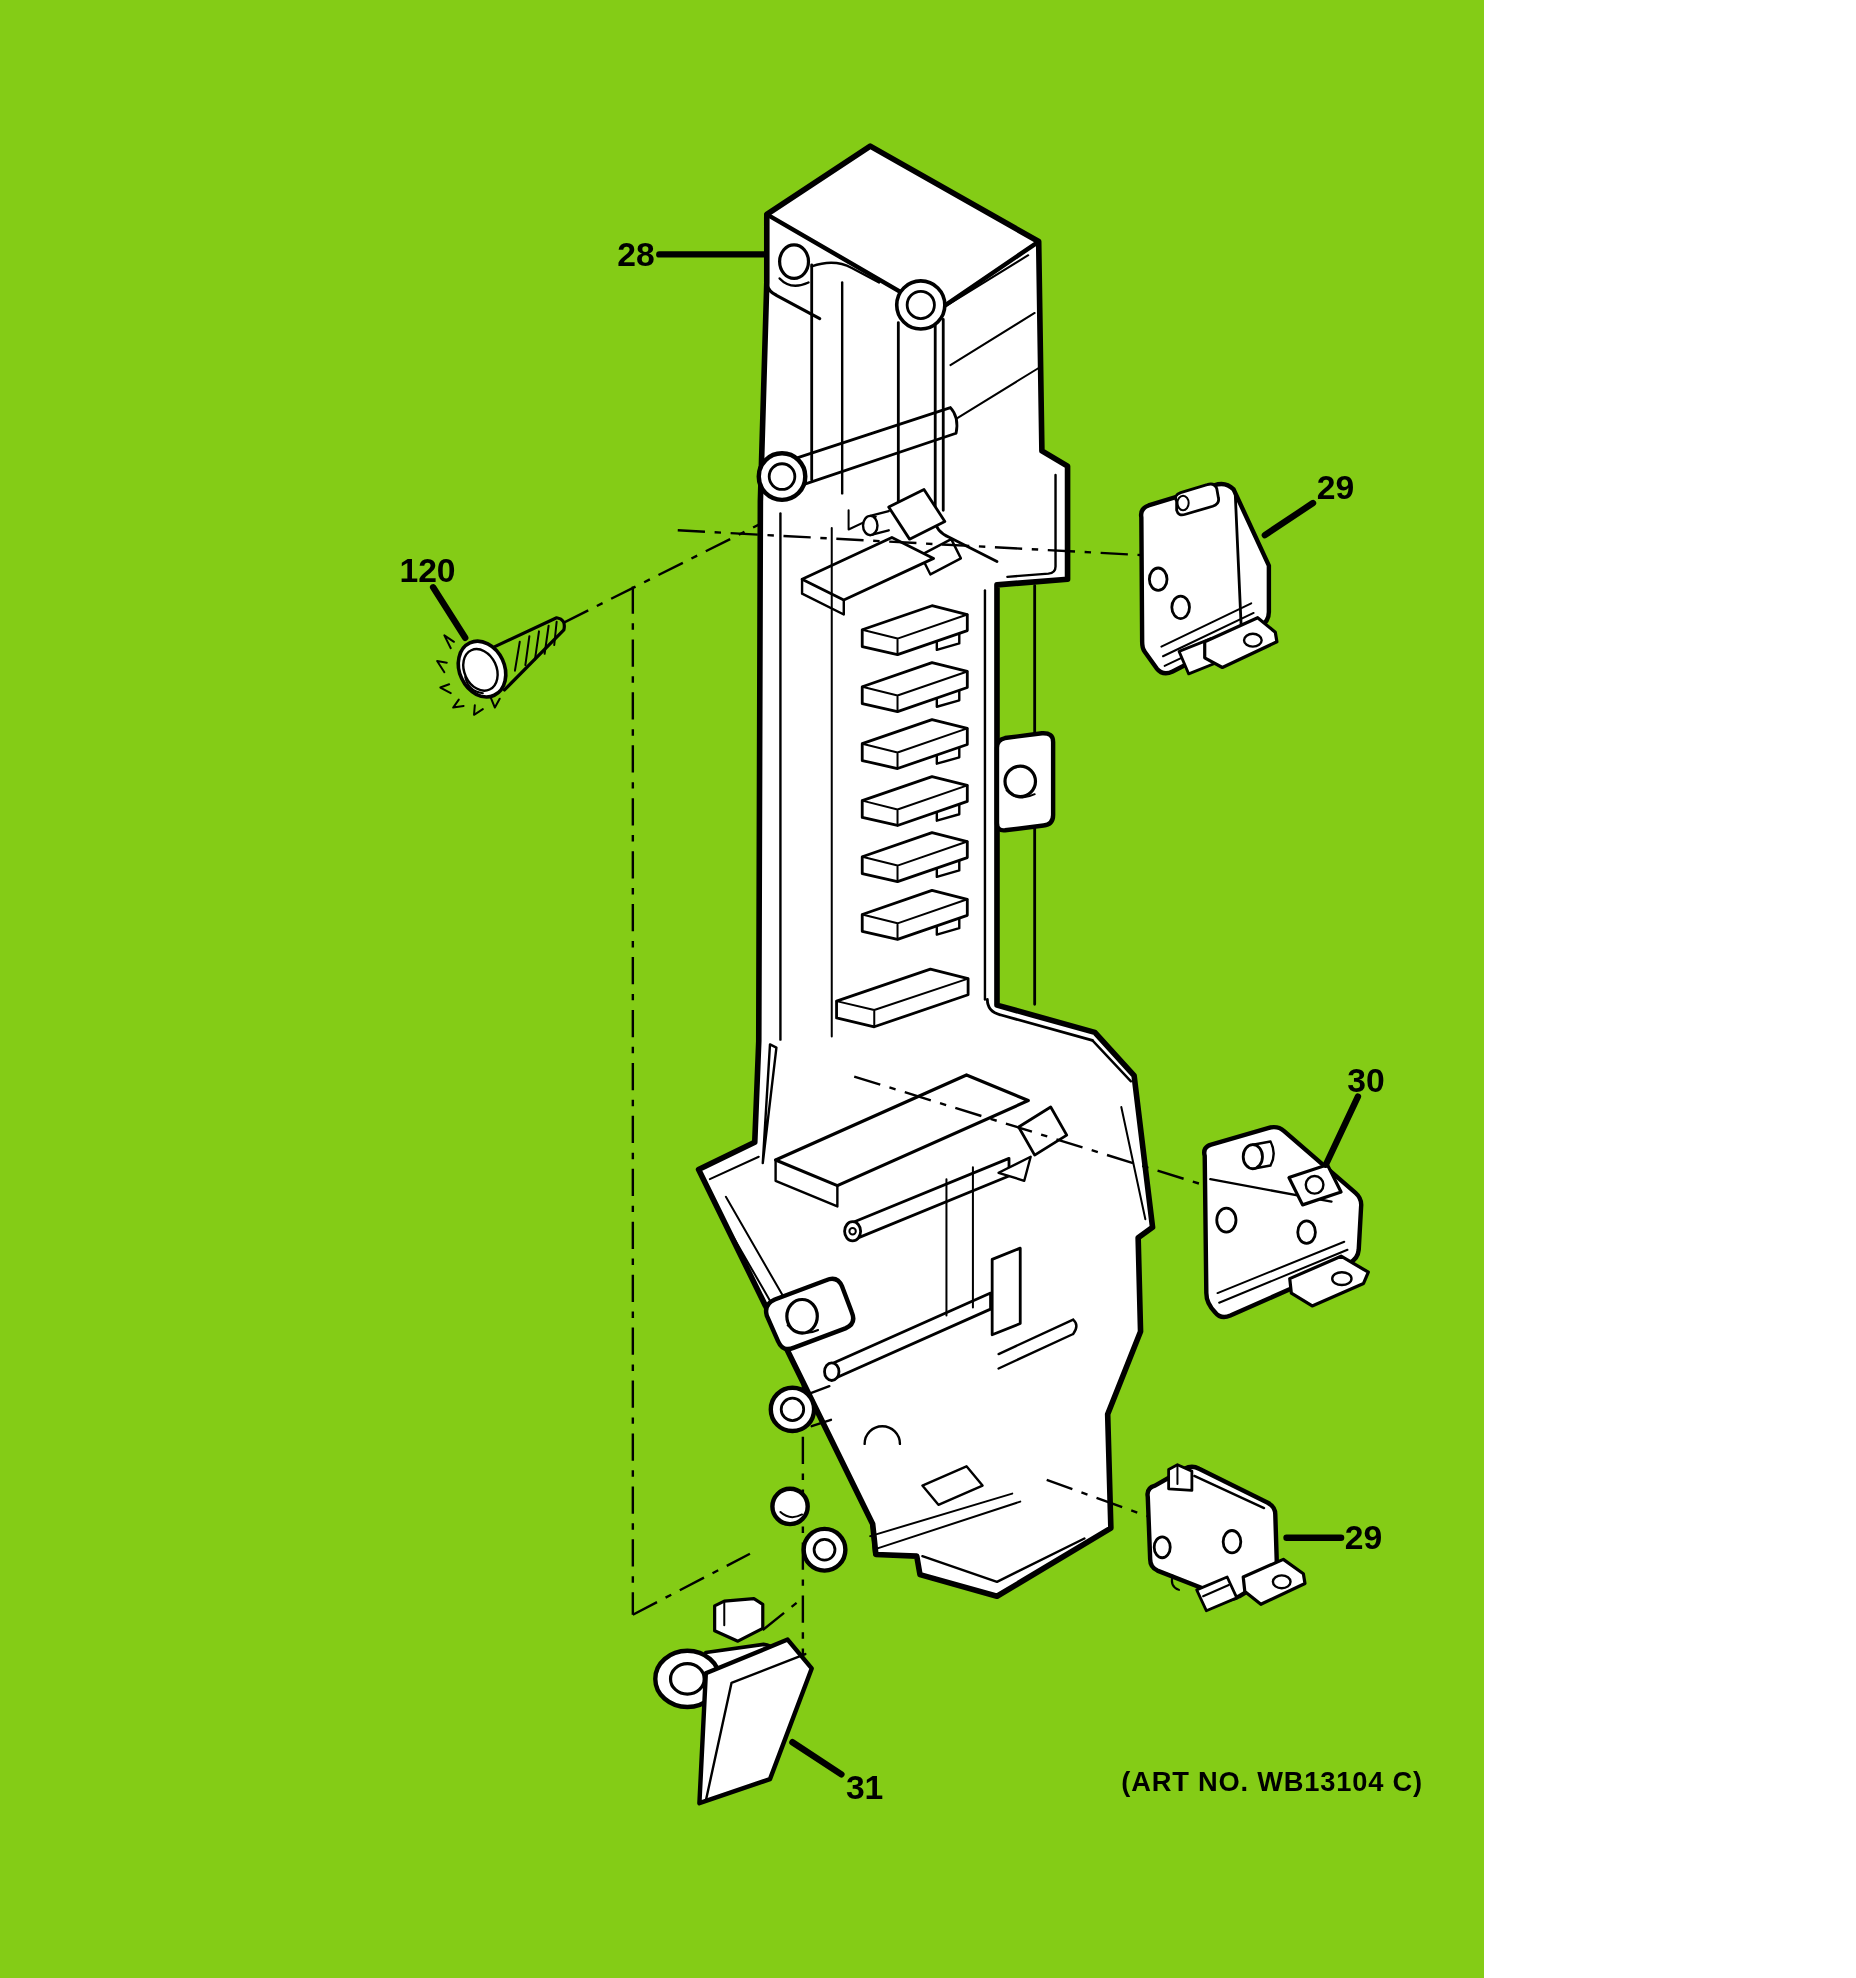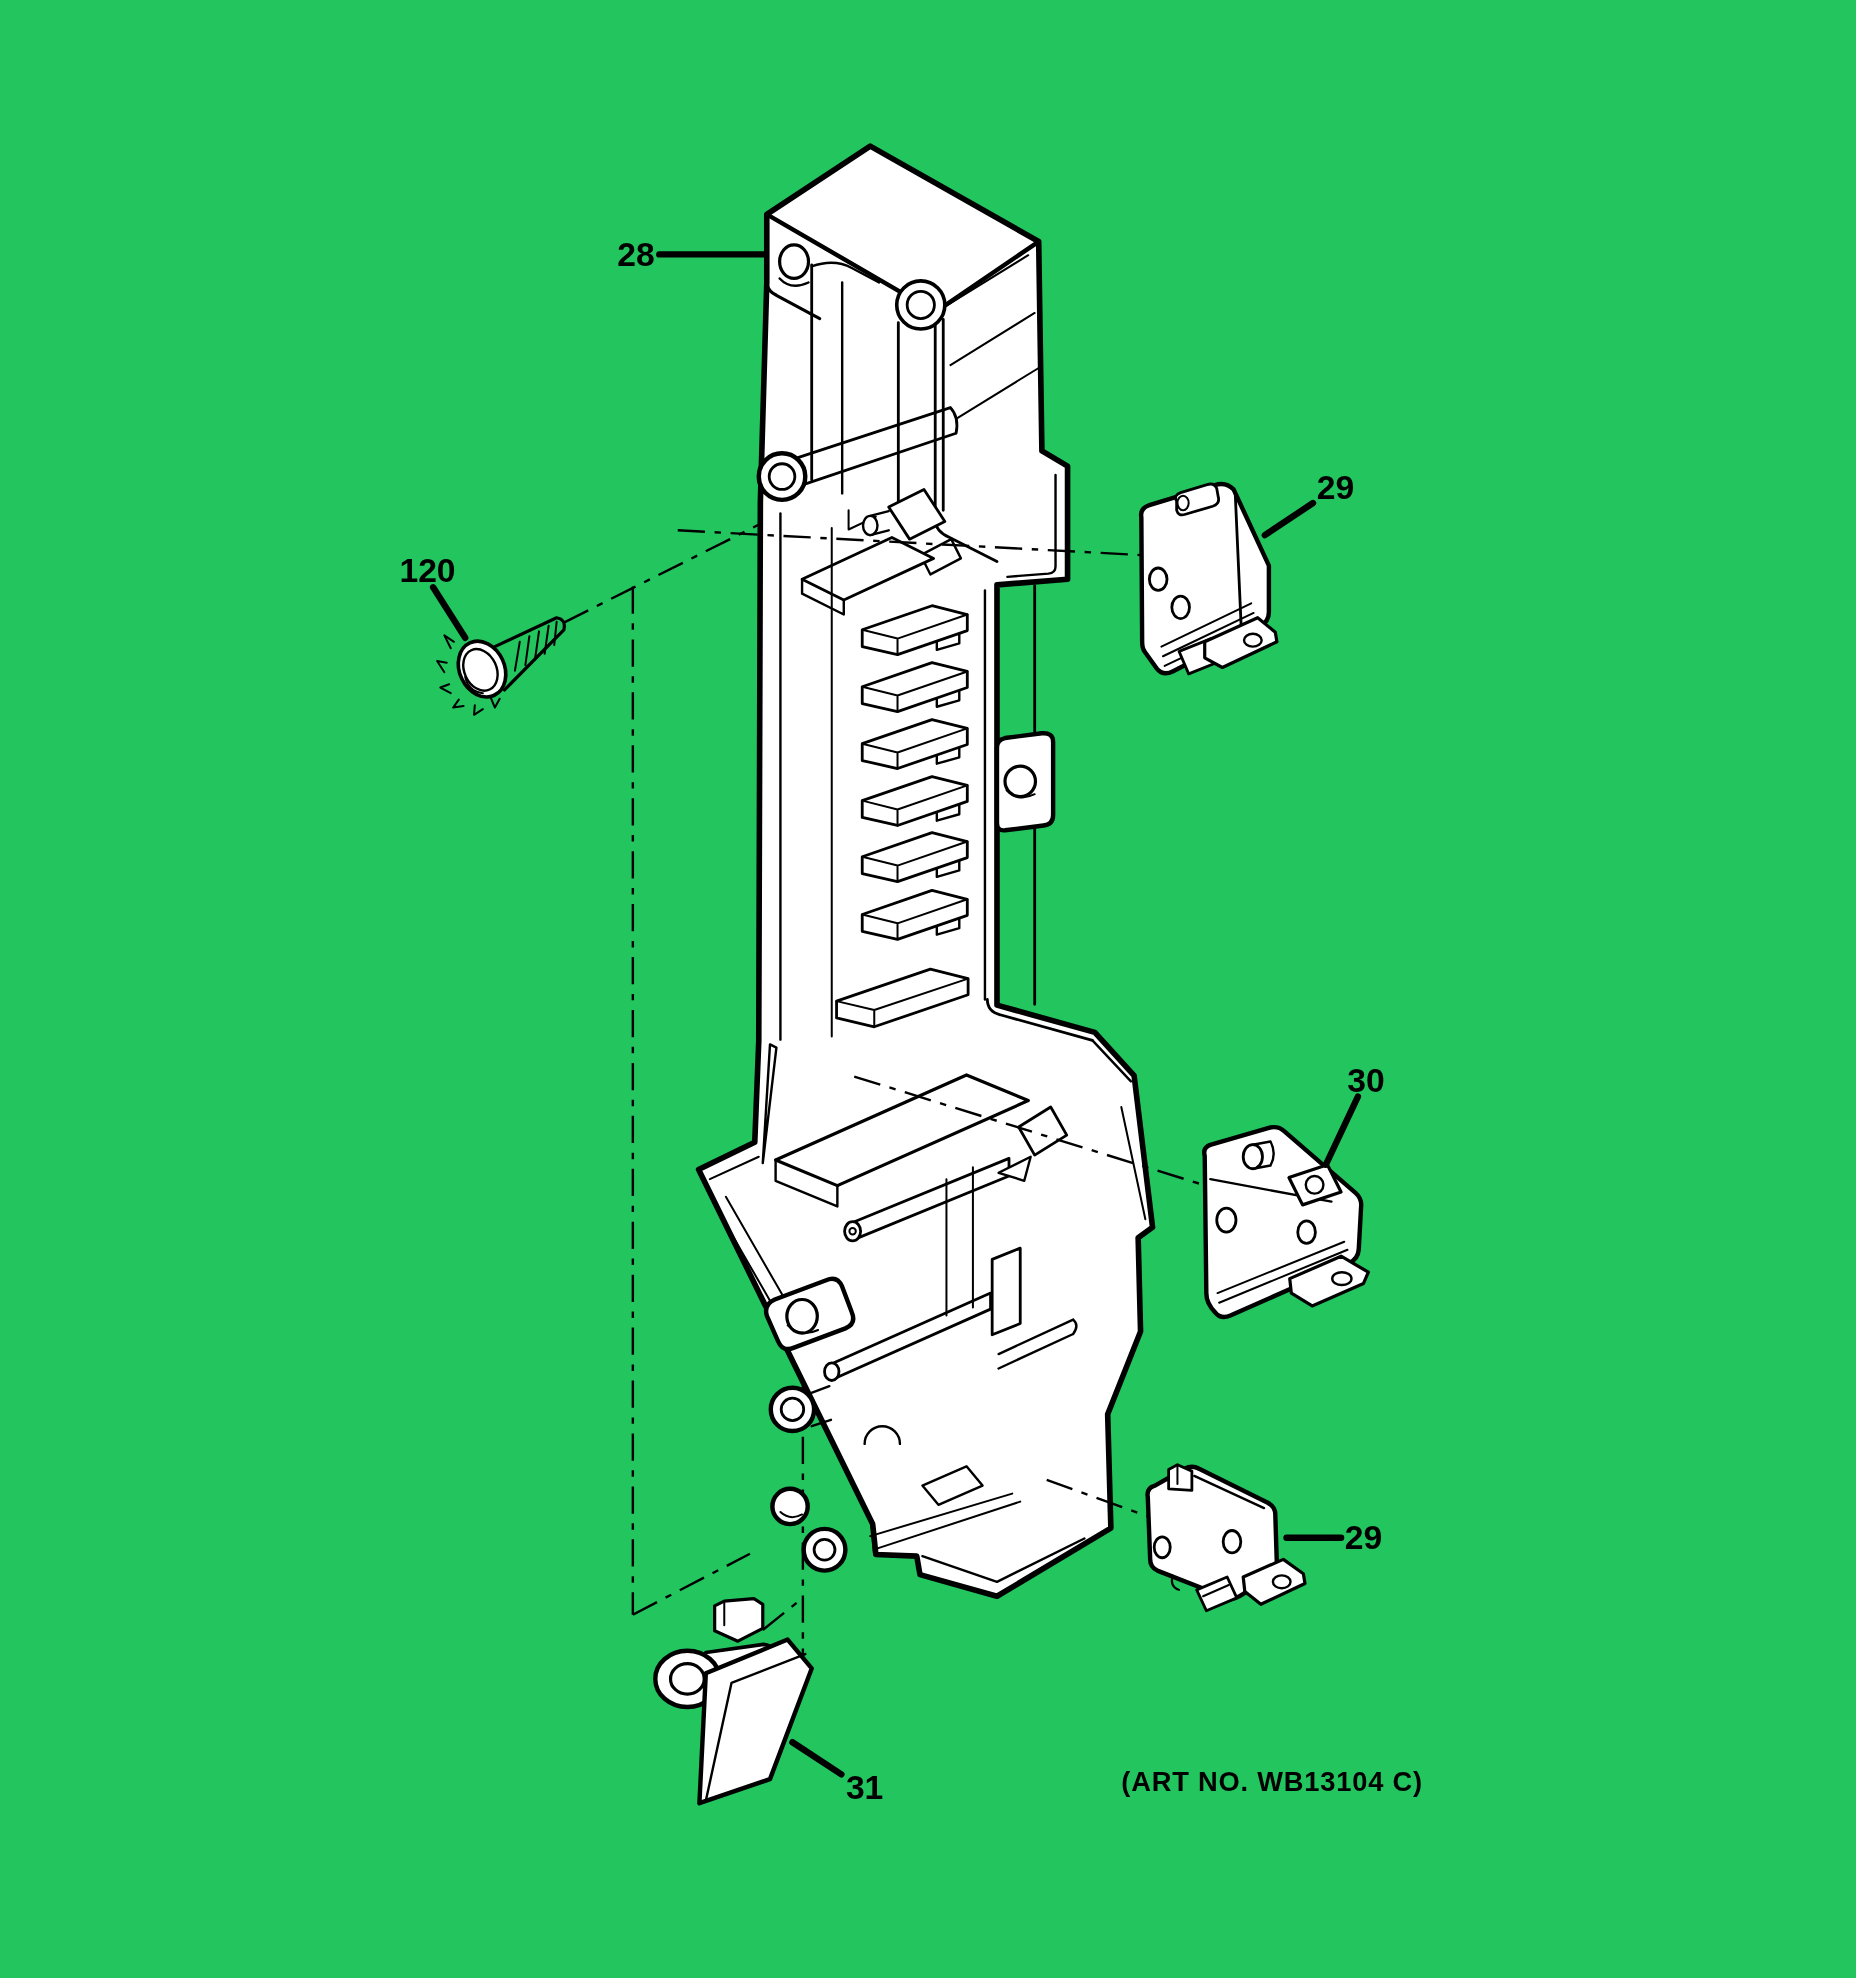--- a/index.html
+++ b/index.html
@@ -1,16 +1,16 @@
 <!DOCTYPE html>
 <html style="font-size:13px"><head>
 <meta charset="utf-8">
 <style>
   html,body{margin:0;padding:0;background:#ffffff;}
-  .stage{position:relative;width:1856px;height:1979px;background:#22c55e;overflow:hidden;
+  .stage{position:relative;width:1484px;height:1979px;background:#84cc16;overflow:hidden;
          font-family:"Liberation Sans", sans-serif;}
   svg{position:absolute;left:0;top:0;}
   svg *{vector-effect:none;}
   .ln{fill:none;stroke:#000;stroke-linejoin:round;stroke-linecap:round;}
   .f {fill:#fff;}
   .s7{stroke-width:7;} .s55{stroke-width:5.5;} .s45{stroke-width:4.5;}
   .s4{stroke-width:4;} .s35{stroke-width:3.5;} .s3{stroke-width:3;} .s25{stroke-width:2.5;}
   .dash{stroke-width:3;stroke-dasharray:34 12 8 12;fill:none;stroke:#000;stroke-linecap:butt;}
   .leader{stroke:#000;stroke-width:8;fill:none;stroke-linecap:round;}
   .callout-num{font-family:"Liberation Sans", sans-serif;font-weight:bold;font-size:42px;fill:#000;}

